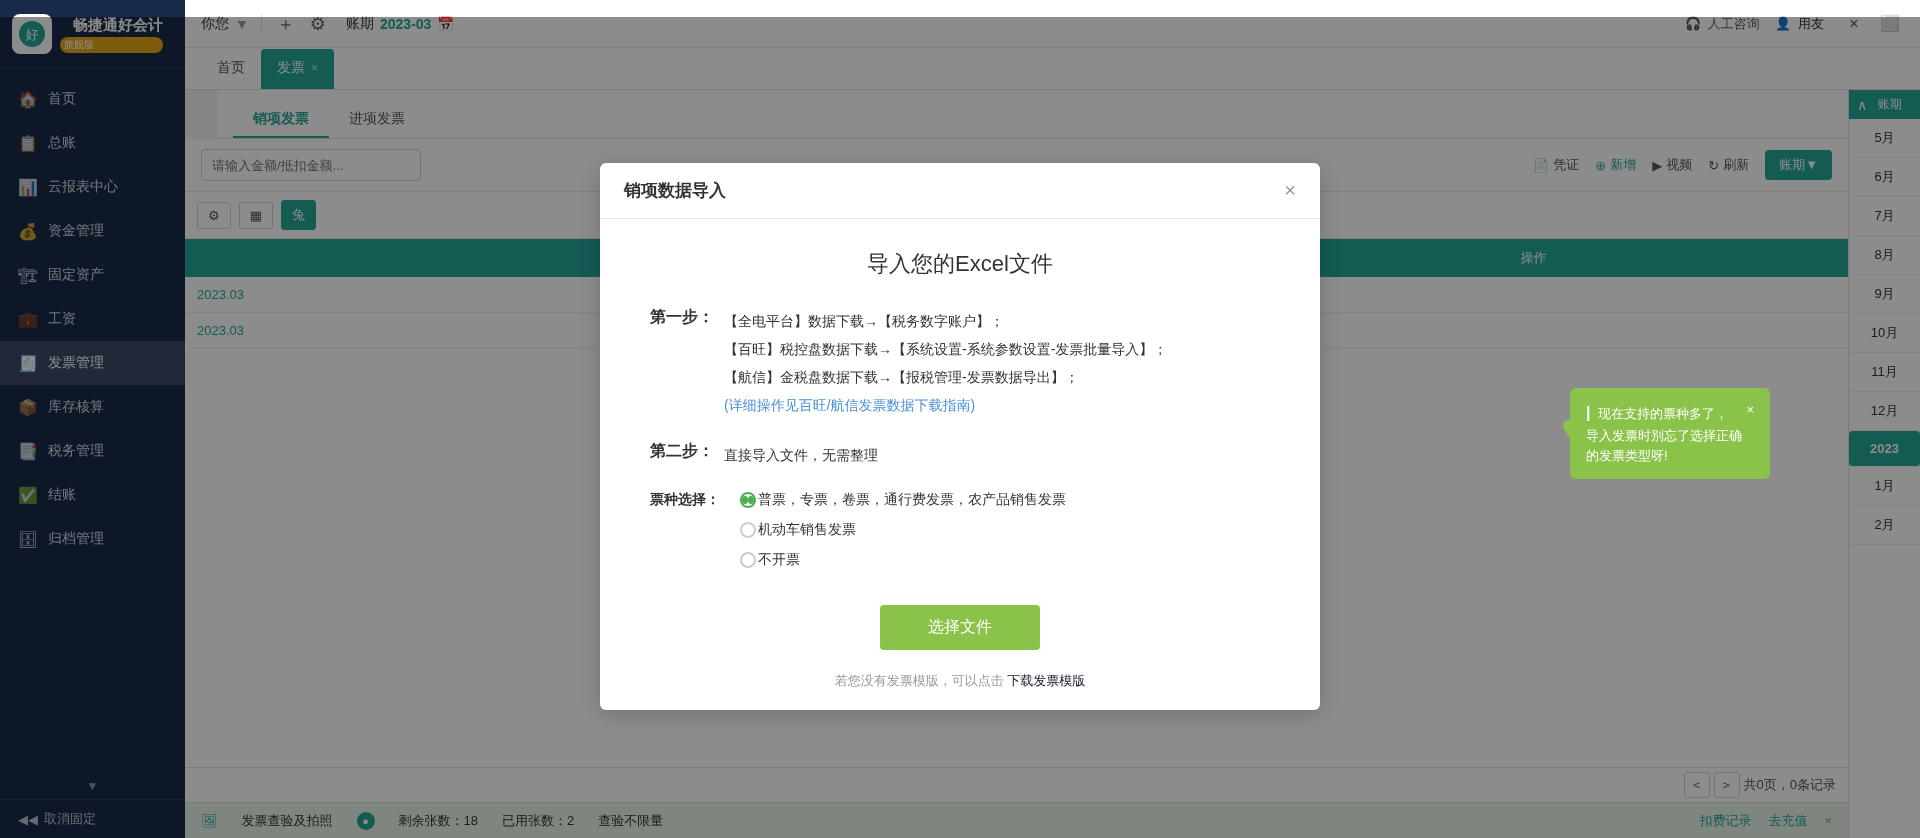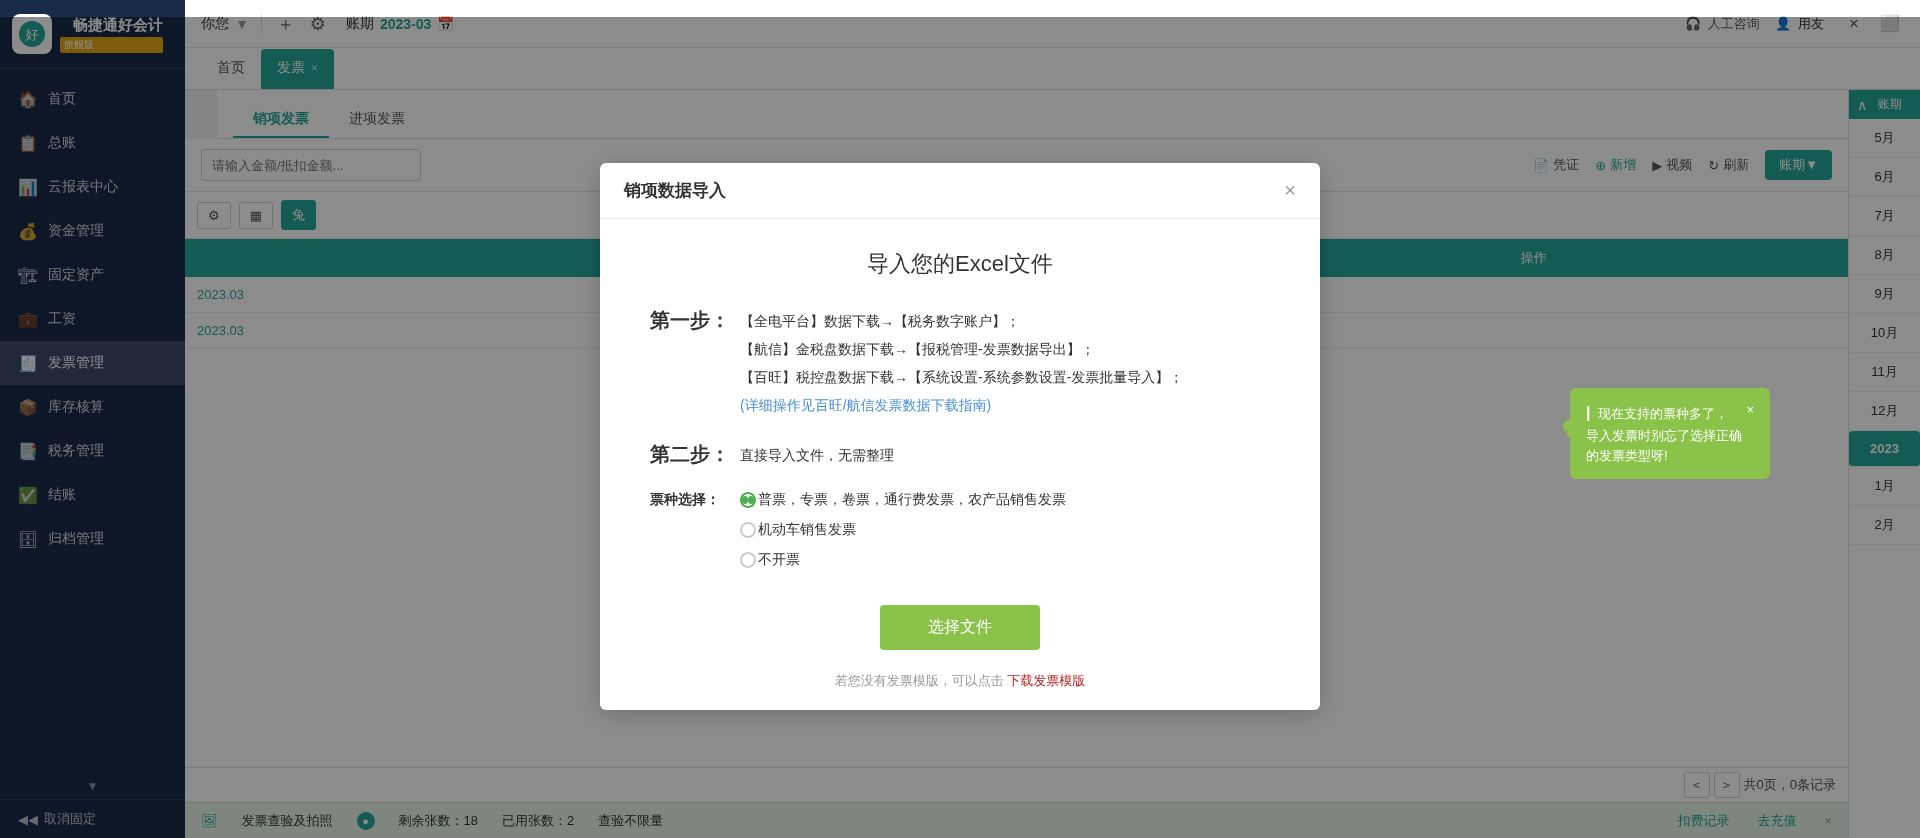--- a/index.html
+++ b/index.html
@@ -7,21 +7,21 @@
 
     
     .app-container { display: flex; width: 1920px; height: 838px; }
 
     
     .sidebar { width: 185px; background: #1a2b4a; display: flex; flex-direction: column; color: #fff; flex-shrink: 0; }
     .sidebar-logo { padding: 14px 12px; display: flex; align-items: center; gap: 8px; border-bottom: 1px solid rgba(255,255,255,0.1); }
     .logo-icon { width: 40px; height: 40px; background: #fff; border-radius: 8px; display: flex; align-items: center; justify-content: center; }
     .logo-icon svg { width: 28px; height: 28px; }
     .logo-text { font-size: 15px; font-weight: bold; color: #fff; line-height: 1.3; padding-left: 13px; }
-    .logo-badge { font-size: 10px; background: #e6a817; color: #fff; padding: 1px 4px; border-radius: 2px; margin-top: 2px; }
+    .logo-badge { font-size: 10px; background: #e6a817; color: #fff; padding: 1px 4px; border-radius: 8px; margin-top: 2px; }
     .sidebar-nav { flex: 1; overflow-y: auto; padding: 8px 0; }
     .sidebar-nav::-webkit-scrollbar { width: 4px; }
     .sidebar-nav::-webkit-scrollbar-thumb { background: rgba(255,255,255,0.2); }
     .nav-item { display: flex; align-items: center; gap: 10px; padding: 12px 18px; cursor: pointer; color: rgba(255,255,255,0.8); font-size: 14px; transition: background 0.2s; }
     .nav-item.active { background: rgba(255,255,255,0.15); color: #fff; }
     .nav-item .nav-icon { width: 20px; height: 20px; display: flex; align-items: center; justify-content: center; font-size: 16px; }
     .sidebar-scroll-btn { text-align: center; padding: 6px; color: rgba(255,255,255,0.5); cursor: pointer; font-size: 12px; }
     .sidebar-bottom { padding: 10px 18px; border-top: 1px solid rgba(255,255,255,0.1); }
     .sidebar-cancel-btn { display: flex; align-items: center; gap: 6px; color: rgba(255,255,255,0.7); cursor: pointer; font-size: 13px; }
 
@@ -66,52 +66,52 @@
     .invoice-table th { background: #26a69a; color: #fff; padding: 10px 12px; text-align: left; font-weight: normal; }
     .invoice-table td { padding: 10px 12px; border-bottom: 1px solid #f0f0f0; color: #333; }
 
     
     .grid-toolbar { display: flex; align-items: center; padding: 8px 12px; background: #fff; gap: 8px; border-bottom: 1px solid #e8e8e8; }
     .grid-btn { padding: 5px 10px; border: 1px solid #d0d0d0; background: #fff; border-radius: 3px; cursor: pointer; font-size: 13px; color: #555; display: flex; align-items: center; gap: 4px; }
     .grid-btn.active { background: #26a69a; color: #fff; border-color: #26a69a; }
 
     
     .status-bar { height: 36px; background: #e8f5e9; border-top: 1px solid #c8e6c9; display: flex; align-items: center; padding: 0 16px; gap: 24px; font-size: 13px; color: #333; }
-    .status-bar-right { margin-left: auto; display: flex; align-items: center; gap: 28px; }
+    .status-bar-right { margin-left: auto; display: flex; align-items: center; gap: 17px; }
     .status-link { color: #26a69a; cursor: pointer; text-decoration: none; }
     .status-close { cursor: pointer; color: #999; }
 
     
     .pagination { display: flex; align-items: center; gap: 4px; padding: 4px 12px; background: #fff; border-top: 1px solid #e0e0e0; font-size: 13px; color: #555; justify-content: flex-end; }
     .page-btn { width: 26px; height: 26px; display: flex; align-items: center; justify-content: center; border: 1px solid #d0d0d0; border-radius: 3px; cursor: pointer; color: #555; background: #fff; }
 
     
     .modal-overlay { position: fixed; top: 17px; left: 0; width: 100%; height: 100%; background: rgba(0,0,0,0.45); z-index: 100; display: flex; align-items: center; justify-content: center; }
     .modal { background: #fff; border-radius: 6px; width: 720px; min-height: 480px; box-shadow: 0 4px 24px rgba(0,0,0,0.2); display: flex; flex-direction: column; position: relative; }
     .modal-header { padding: 16px 24px; border-bottom: 1px solid #e8e8e8; display: flex; align-items: center; justify-content: space-between; }
     .modal-title { font-size: 17px; font-weight: bold; color: #333; }
     .modal-close { cursor: pointer; color: #999; font-size: 20px; line-height: 1; }
     .modal-body { padding: 30px 50px 20px; flex: 1; }
     .modal-main-title { text-align: center; font-size: 22px; color: #333; margin-bottom: 28px; font-weight: normal; }
     .modal-step { margin-bottom: 22px; display: flex; gap: 10px; align-items: flex-start; }
-    .step-label { color: #333; font-size: 20px; white-space: nowrap; font-weight: bold; min-width: 60px; }
+    .step-label { color: #333; font-size: 16px; white-space: nowrap; font-weight: bold; min-width: 60px; }
     .step-content { color: #333; font-size: 14px; line-height: 2; }
     .step-link { color: #4a90d9; cursor: pointer; text-decoration: none; }
     .ticket-select { margin-bottom: 16px; }
     .ticket-label { color: #333; font-size: 14px; font-weight: bold; margin-bottom: 10px; }
     .radio-group { display: flex; flex-direction: column; gap: 12px; padding-left: 10px; }
     .radio-item { display: flex; align-items: center; gap: 2px; cursor: pointer; }
     .radio-circle { width: 16px; height: 16px; border-radius: 50%; border: 2px solid #ccc; background: #fff; display: flex; align-items: center; justify-content: center; flex-shrink: 0; }
     .radio-circle.selected { border-color: #4caf50; background: #fff; }
     .radio-circle.selected::after { content: ''; width: 8px; height: 8px; border-radius: 50%; background: #4caf50; display: block; }
     .radio-text { font-size: 14px; color: #333; }
     .modal-footer { text-align: center; padding: 20px 0 10px; }
     .select-file-btn { background: #8bc34a; color: #fff; border: none; padding: 12px 48px; font-size: 16px; border-radius: 4px; cursor: pointer; }
     .modal-download { text-align: center; font-size: 13px; color: #999; margin-top: 12px; }
-    .modal-download a { color: #b91c1c; cursor: pointer; }
+    .modal-download a { color: #0f172a; cursor: pointer; }
 
     
     .tooltip-bubble { position: absolute; background: #8bc34a; color: #fff; border-radius: 6px; padding: 12px 16px; font-size: 13px; line-height: 1.6; max-width: 200px; z-index: 200; top: 390px; right: 130px; }
     .tooltip-bubble::before { content: ''; position: absolute; left: -10px; top: 50%; transform: translateY(-50%); border: 6px solid transparent; border-right-color: #8bc34a; }
     .tooltip-close { float: right; cursor: pointer; margin-left: 8px; }
 
     .window-controls { display: flex; gap: 8px; margin-left: auto; }
     .win-btn { width: 28px; height: 28px; display: flex; align-items: center; justify-content: center; cursor: pointer; color: #555; font-size: 16px; }
 
     .content-row { display: flex; flex: 1; overflow: hidden; }
@@ -352,22 +352,22 @@
       <span class="modal-title">销项数据导入</span>
       <span class="modal-close">×</span>
     </div>
     <div class="modal-body">
       <div class="modal-main-title">导入您的Excel文件</div>
 
       <div class="modal-step">
         <span class="step-label">第一步：</span>
         <div class="step-content">
           <div>【全电平台】数据下载→【税务数字账户】；</div>
+          <div>【百旺】税控盘数据下载→【系统设置-系统参数设置-发票批量导入】；</div>
           <div>【航信】金税盘数据下载→【报税管理-发票数据导出】；</div>
-          <div>【百旺】税控盘数据下载→【系统设置-系统参数设置-发票批量导入】；</div>
           <div>
             <a class="step-link">(详细操作见百旺/航信发票数据下载指南)</a>
           </div>
         </div>
       </div>
 
       <div class="modal-step">
         <span class="step-label">第二步：</span>
         <span class="step-content">直接导入文件，无需整理</span>
       </div>

